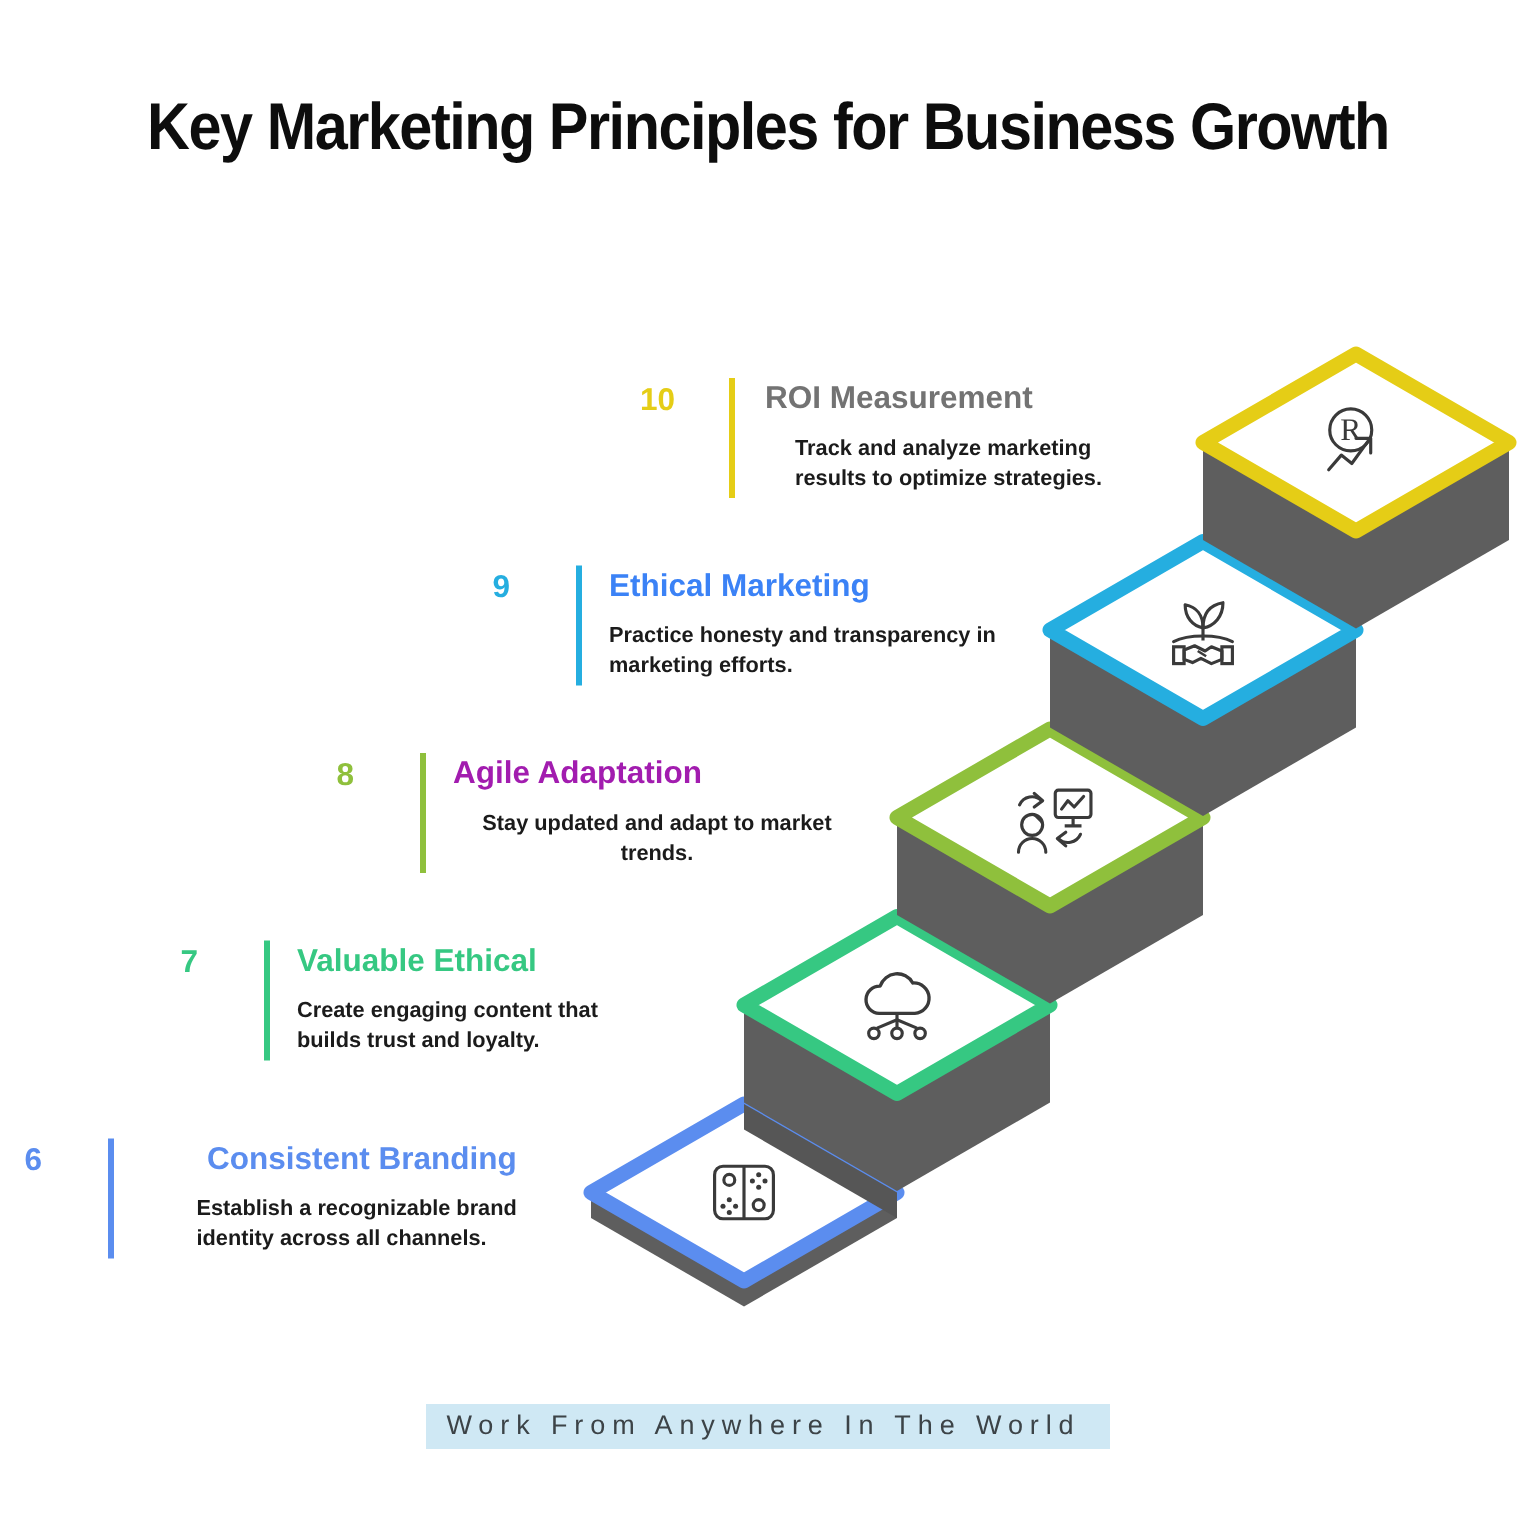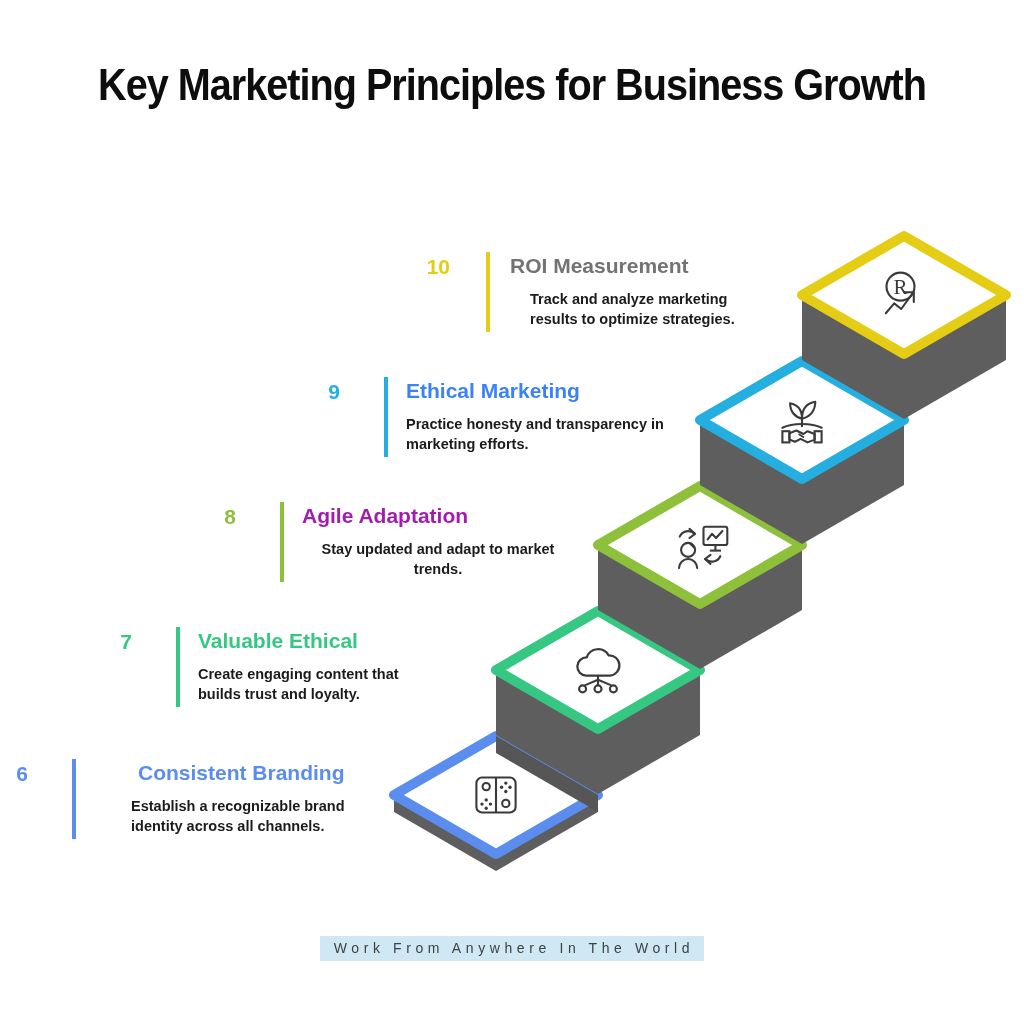--- a/index.html
+++ b/index.html
@@ -48,23 +48,23 @@
   }
 
   
   #footer{
     position:absolute;left:0;top:936px;width:1024px;text-align:center;
   }
   #footer span{
     display:inline-block;
     background:#cfe8f4;
     color:#3c4347;
-    font-size:14px;
+    font-size:18px;
     letter-spacing:4.6px;
-    padding:4px 10px 5px 14px;
+    padding:4px 20px 5px 14px;
     white-space:nowrap;
   }
 </style>
 </head>
 <body>
 
 <div id="title">Key Marketing Principles for Business Growth</div>
 
 <div id="stage">
   <svg id="stairs" width="1024" height="1024" viewBox="0 0 1024 1024">

